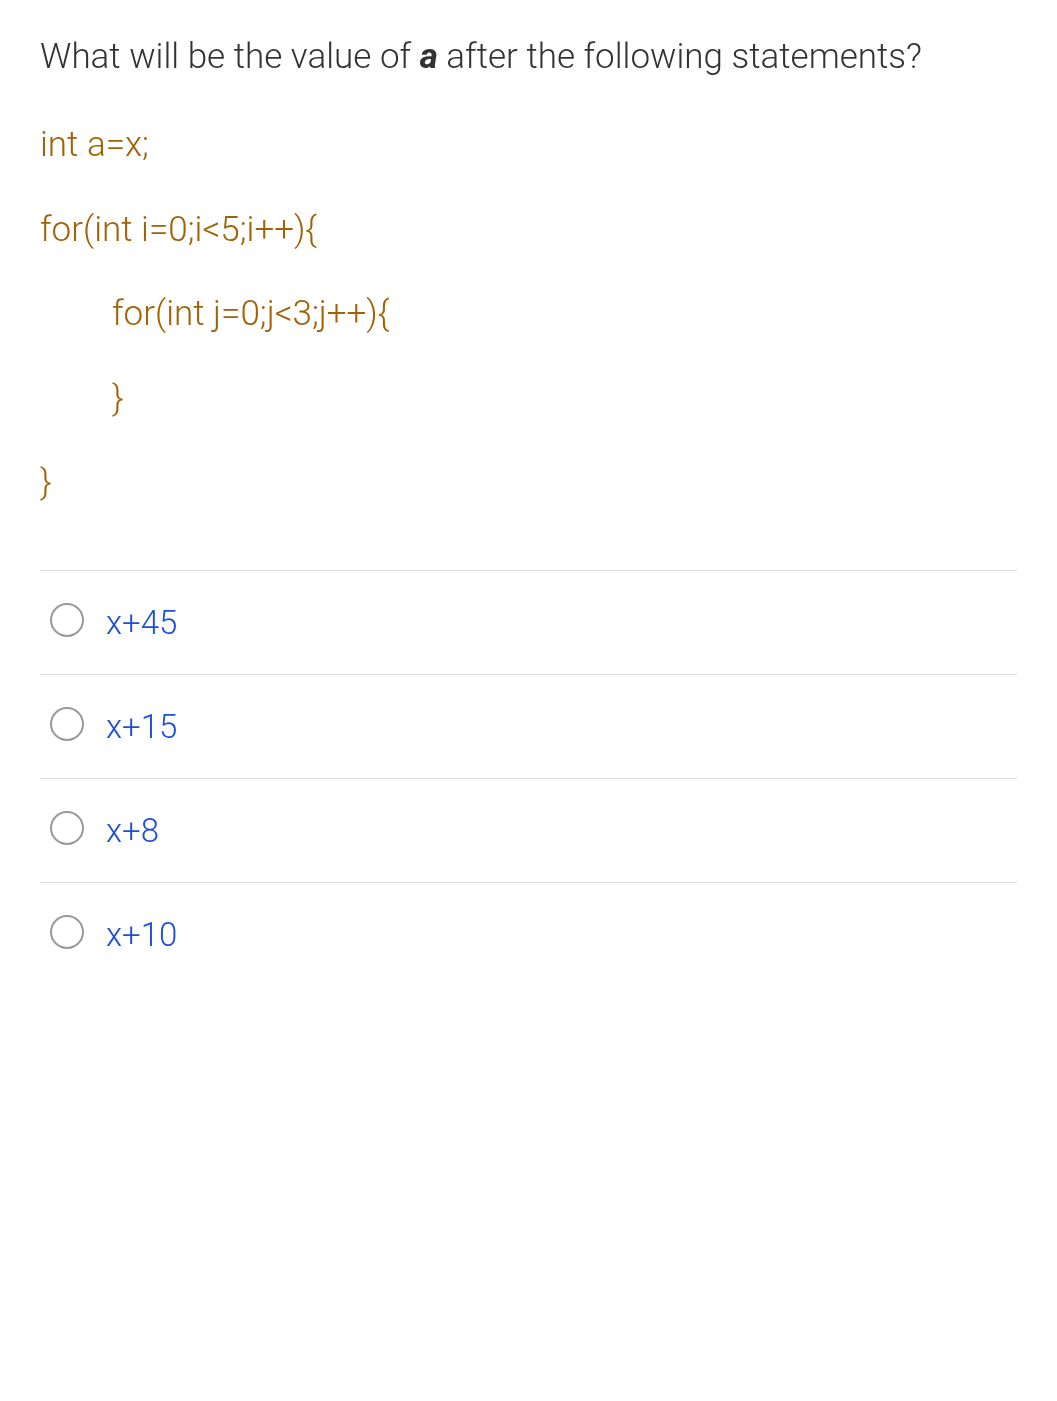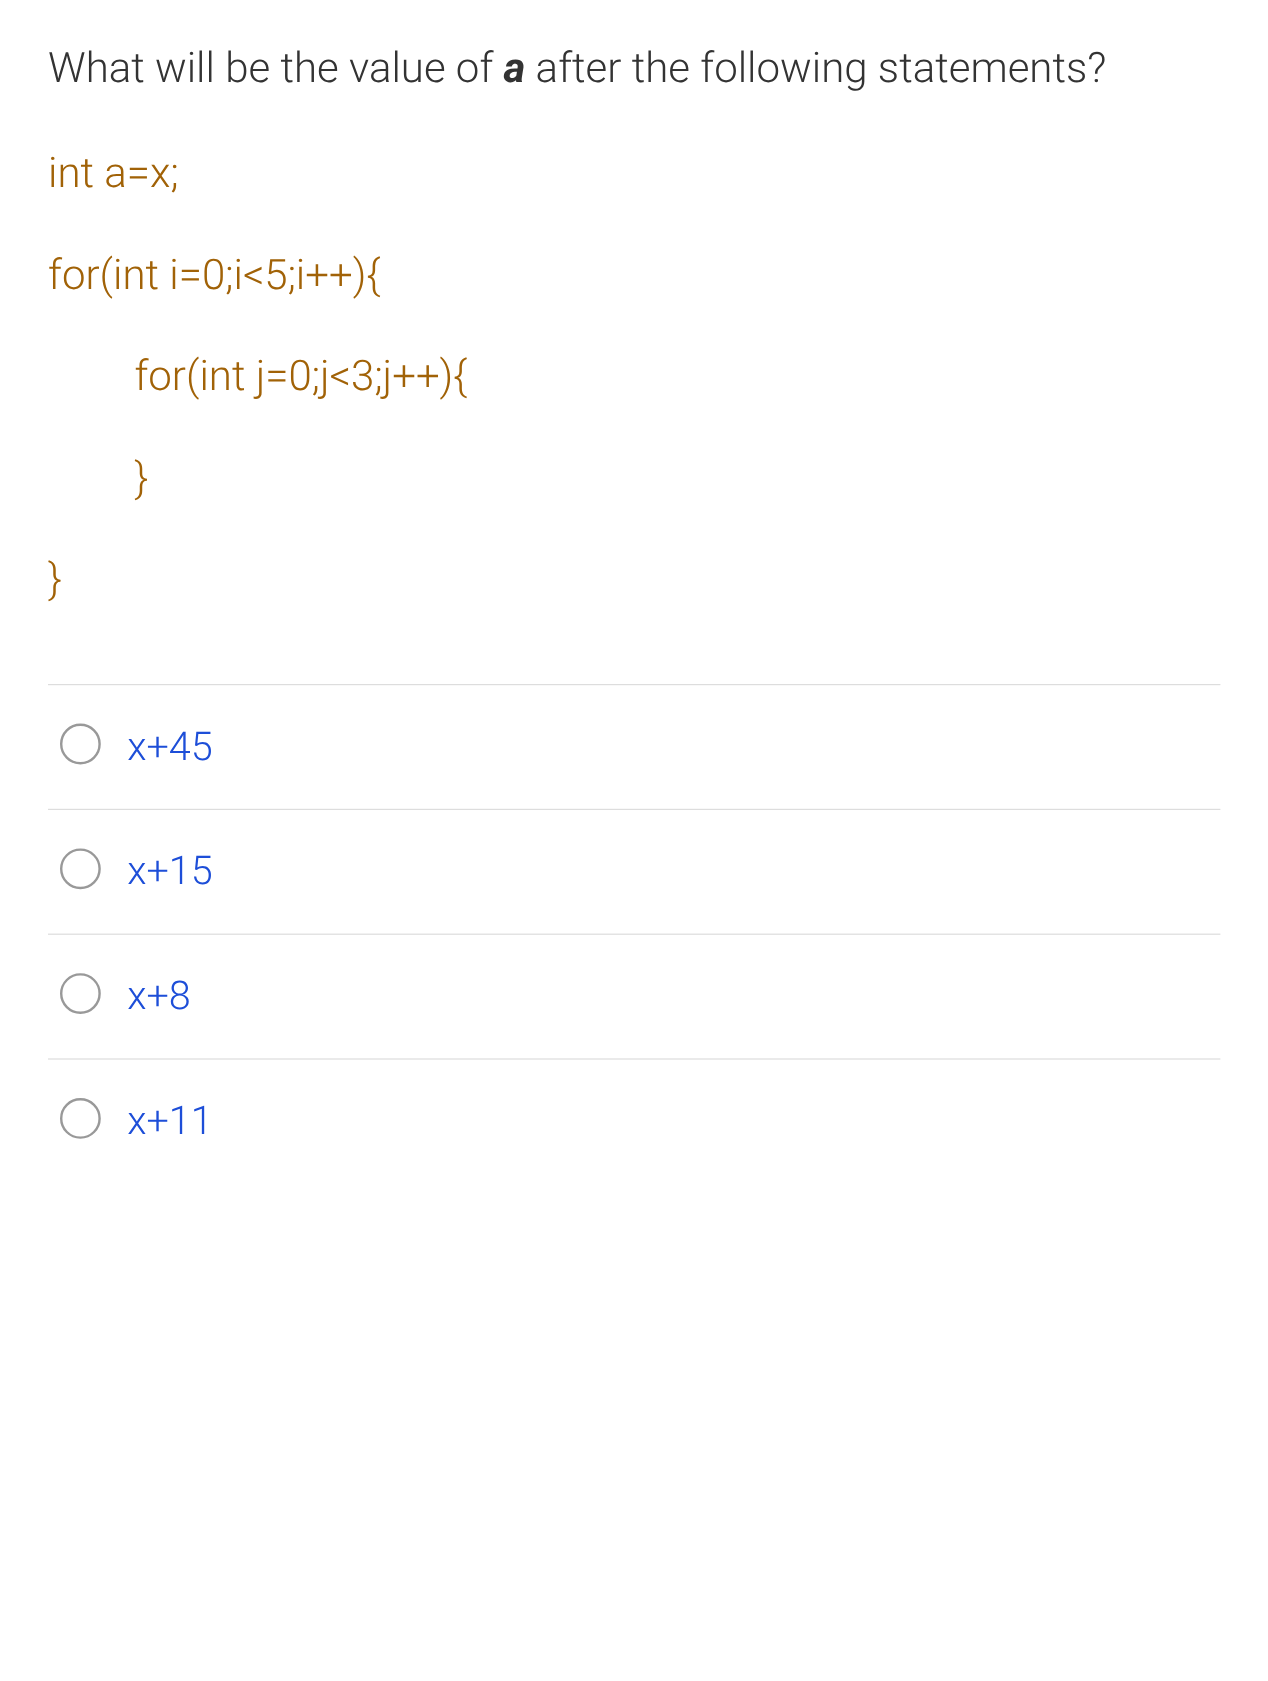--- a/index.html
+++ b/index.html
@@ -86,15 +86,15 @@
   <div class="option">
     <div class="radio"></div>
     <span>x+15</span>
   </div>
   <div class="option">
     <div class="radio"></div>
     <span>x+8</span>
   </div>
   <div class="option">
     <div class="radio"></div>
-    <span>x+11</span>
+    <span>x+10</span>
   </div>
 </div>
 
 </body></html>

